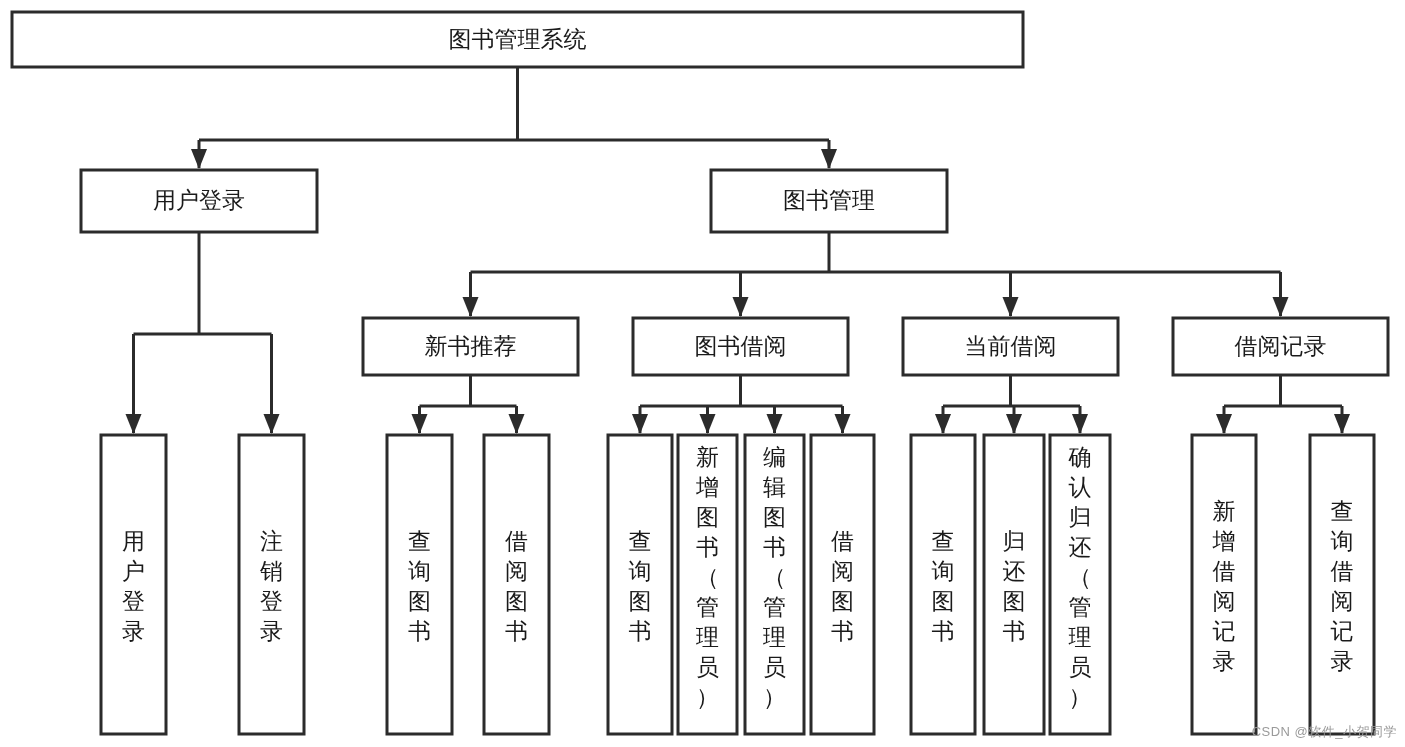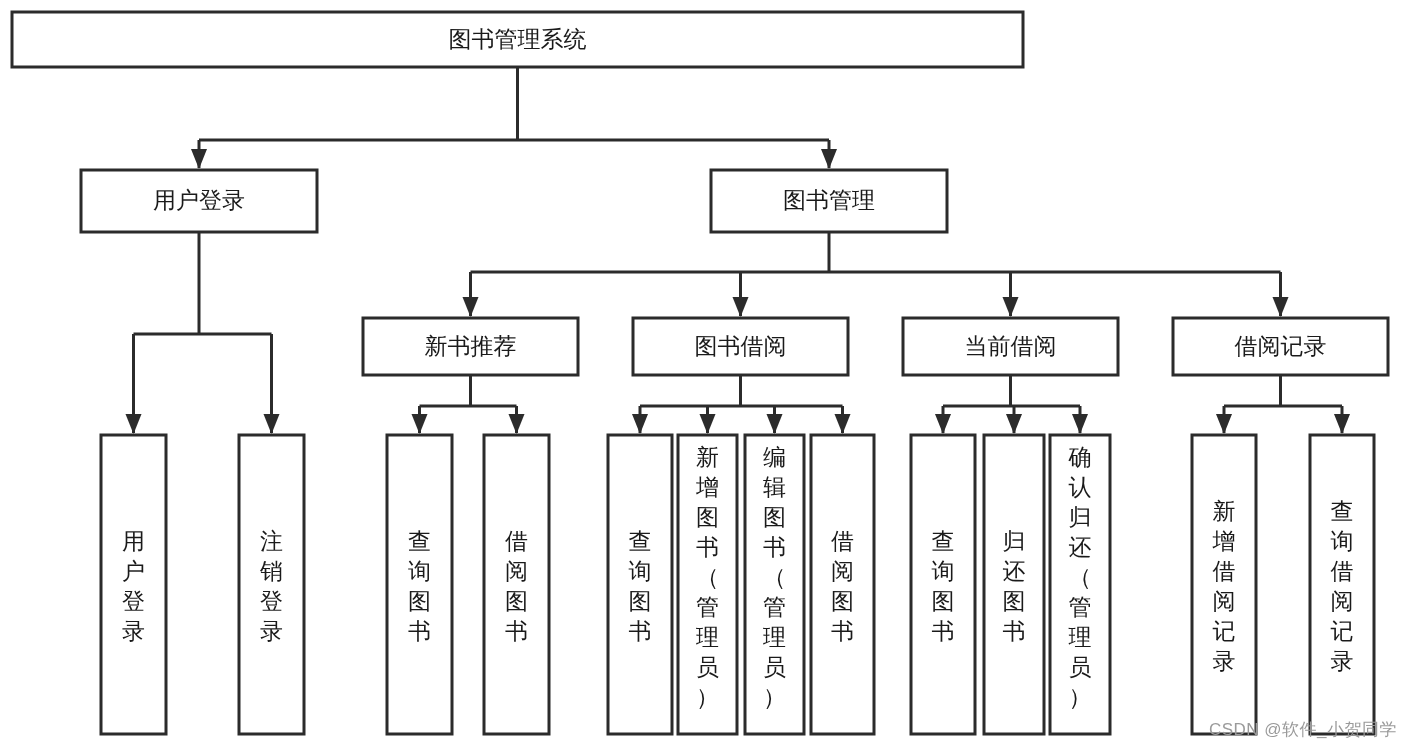--- a/index.html
+++ b/index.html
@@ -52,21 +52,21 @@
     font-family: "Liberation Sans", "DejaVu Sans", sans-serif;
     font-size: 23px;
     fill: #1a1a1a;
     text-anchor: middle;
   }
   .watermark {
     position: absolute;
     right: 8px;
     bottom: 6px;
     font-family: "Liberation Sans", "DejaVu Sans", sans-serif;
-    font-size: 17px;
+    font-size: 13px;
     color: #9a9a9a;
     letter-spacing: 0.5px;
     white-space: nowrap;
     pointer-events: none;
   }
 </style>
 </head>
 <body>
 
 <div id="diagram-root">

